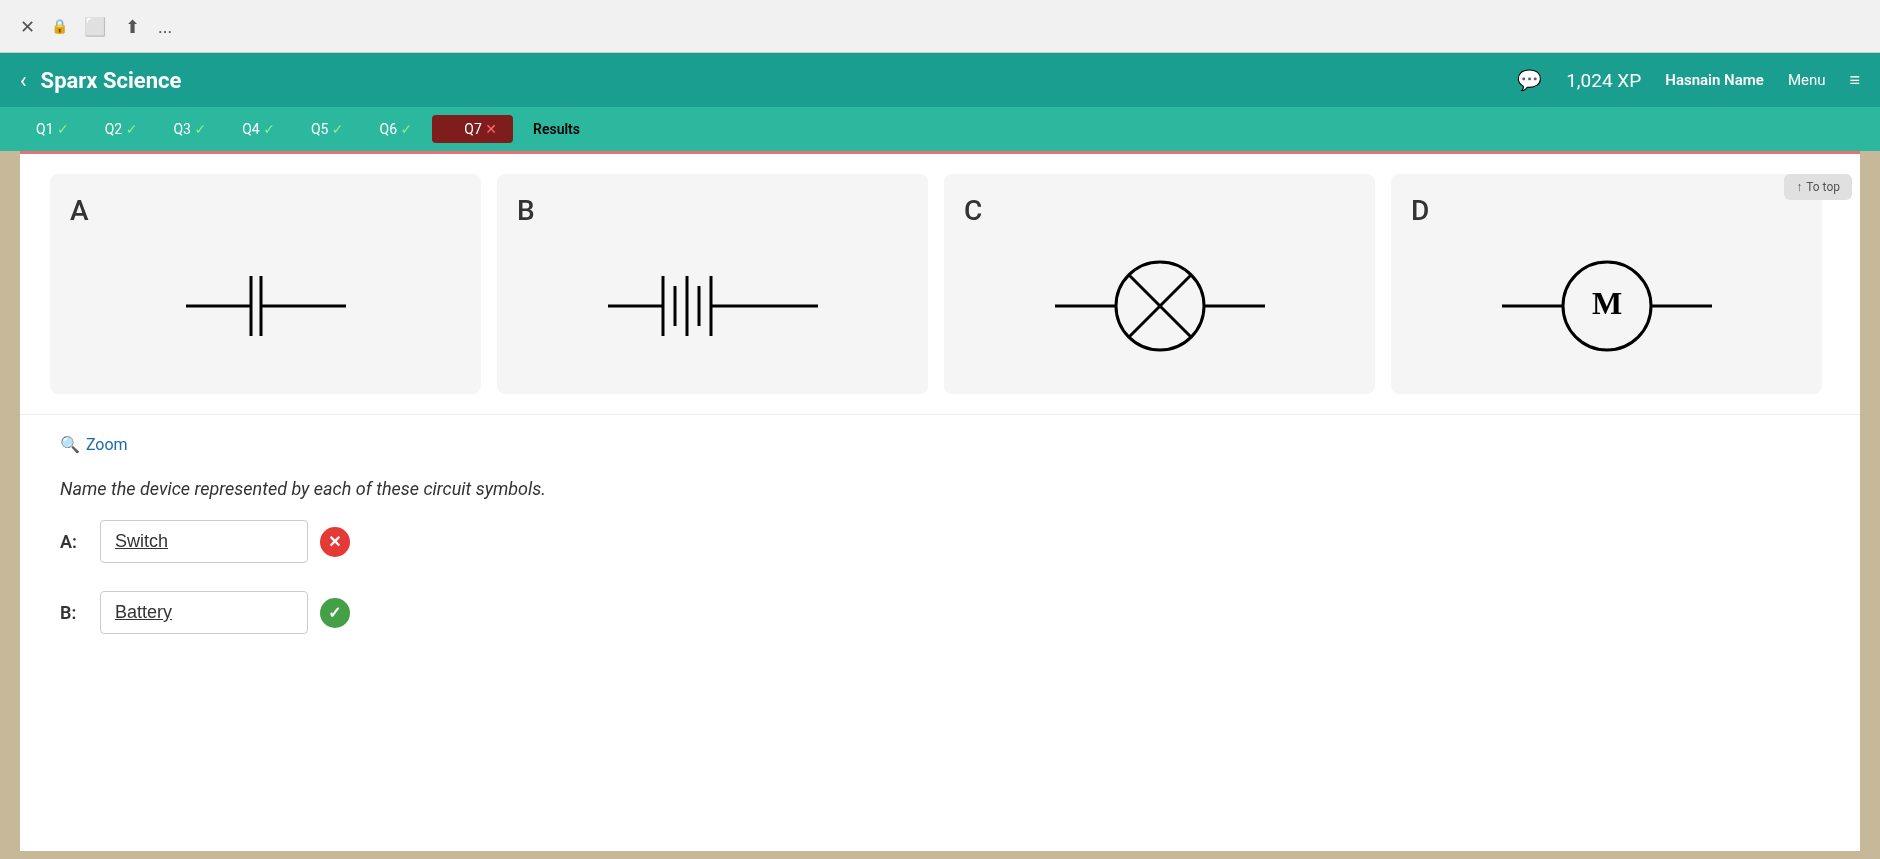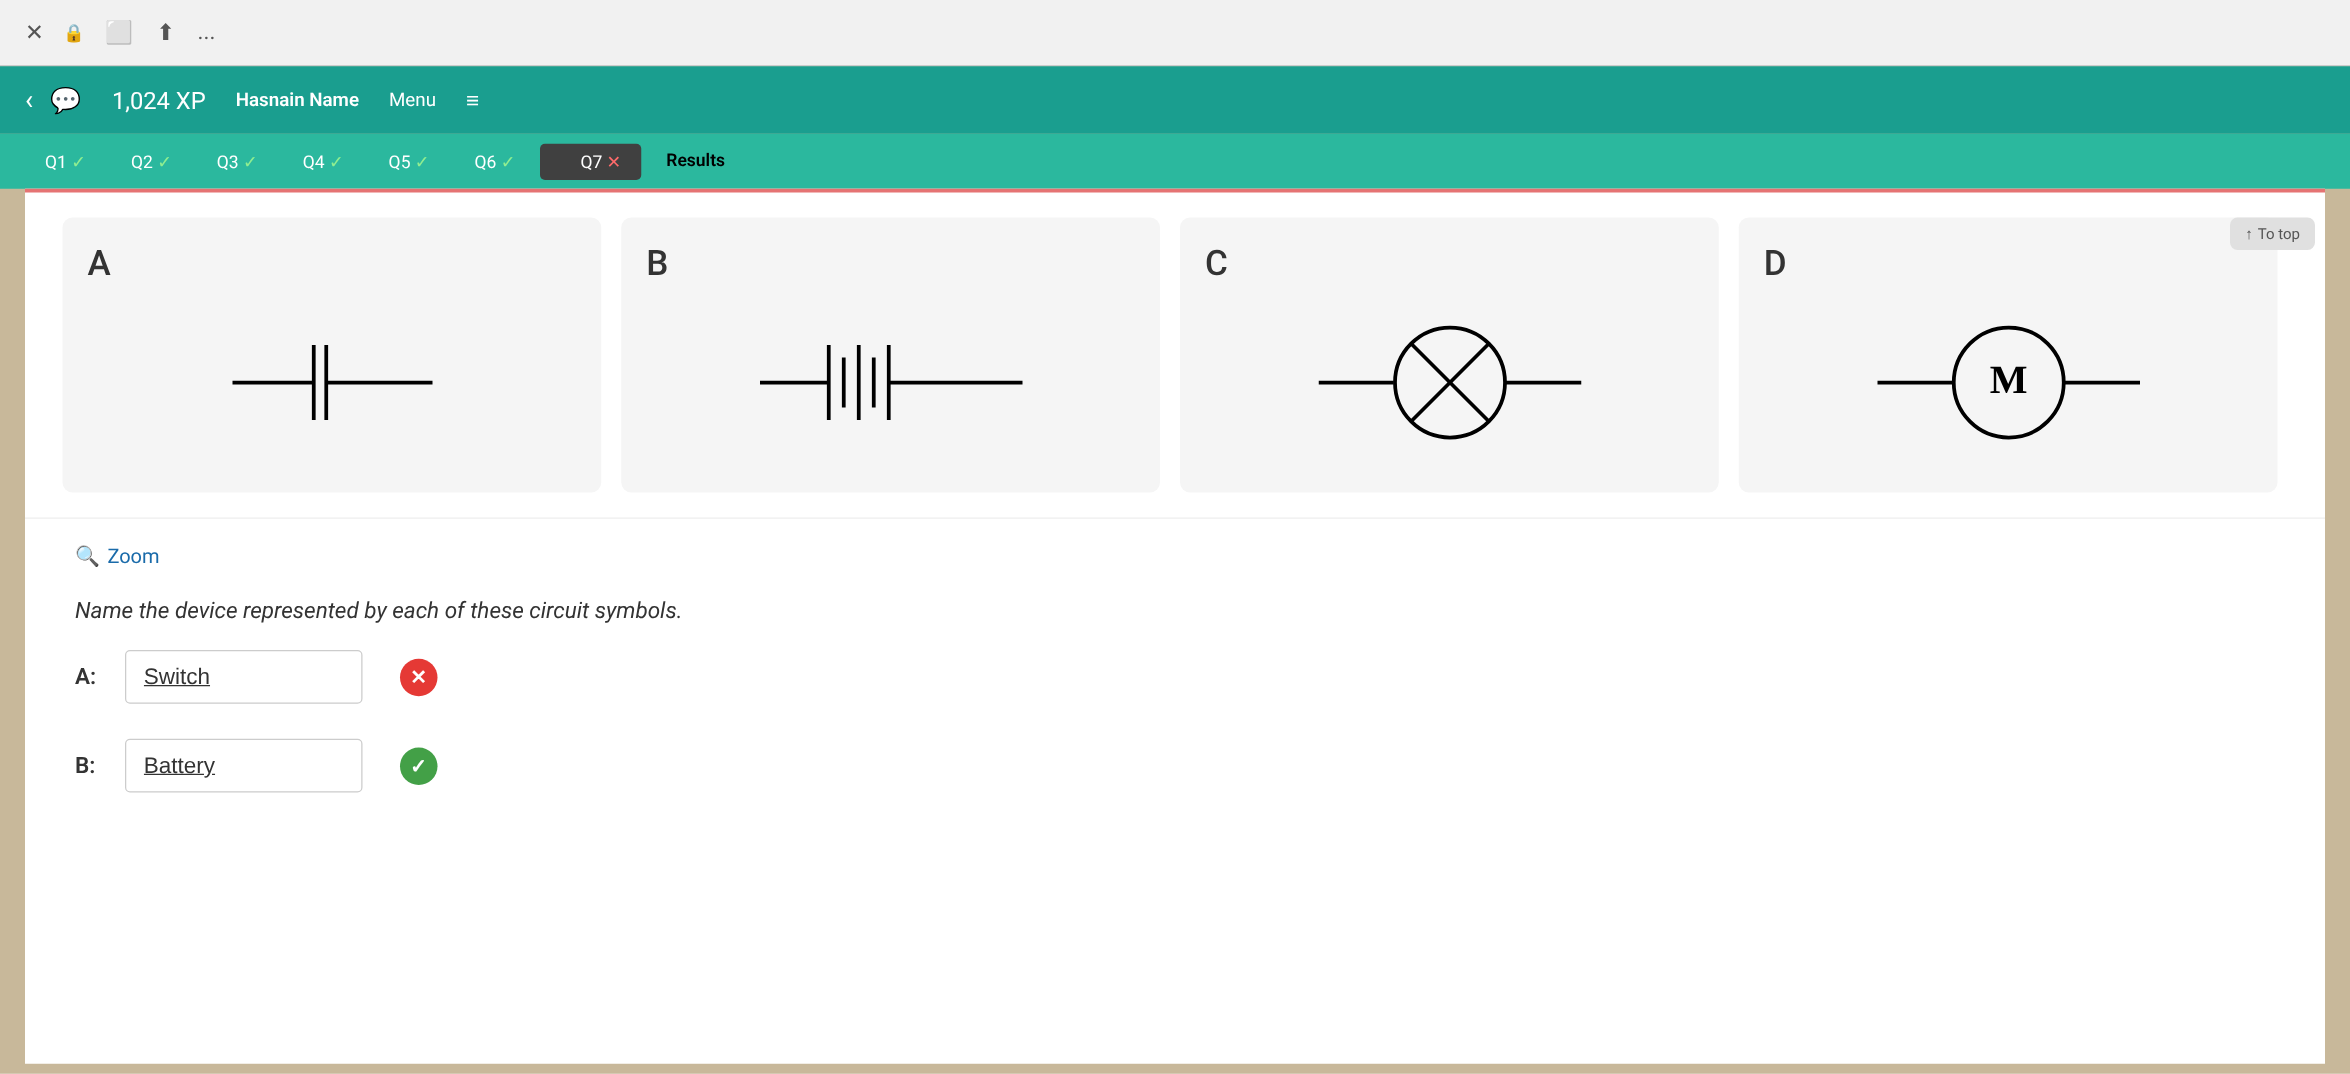--- a/index.html
+++ b/index.html
@@ -105,21 +105,21 @@
       padding: 6px 16px;
       border-radius: 4px;
       font-size: 14px;
       color: white;
       cursor: pointer;
     }
     .tab.correct {
       color: white;
     }
     .tab.active-wrong {
-      background: #404040;
+      background: #7f1d1d;
       color: white;
       border-radius: 4px;
       padding-left: 32px;
     }
     .tab.results {
       background: transparent;
       color: #000000;
       font-weight: 600;
     }
     .check-mark {
@@ -221,21 +221,21 @@
       font-size: 18px;
       font-weight: 600;
       color: #333;
       width: 40px;
     }
     .answer-input {
       border: 1px solid #ccc;
       border-radius: 4px;
       padding: 10px 14px;
       font-size: 18px;
-      width: 190px;
+      width: 208px;
       outline: none;
       color: #333;
       text-decoration: underline;
     }
     .answer-badge {
       width: 30px;
       height: 30px;
       border-radius: 50%;
       display: flex;
       align-items: center;
@@ -270,20 +270,21 @@
     <div class="browser-icons">
       <span>⬜</span>
       <span>⬆</span>
       <span>...</span>
     </div>
   </div>
 </div>
 
 <div class="app-header">
   <span class="back-arrow">‹</span>
+  <span class="app-title">Sparx Science</span>
   <div class="header-right">
     <span class="chat-icon">💬</span>
     <span class="xp-label">1,024 XP</span>
     <span class="username">Hasnain Name</span>
     <span class="menu-label">Menu</span>
     <span class="menu-icon">≡</span>
   </div>
 </div>
 
 <div class="question-tabs">

